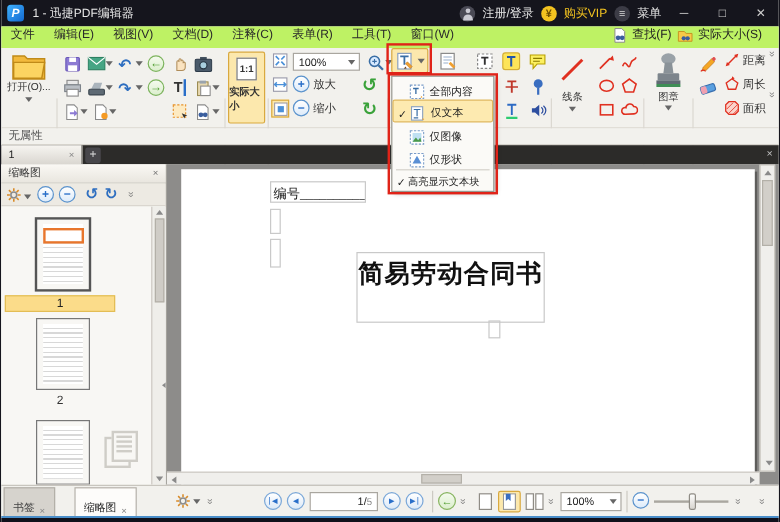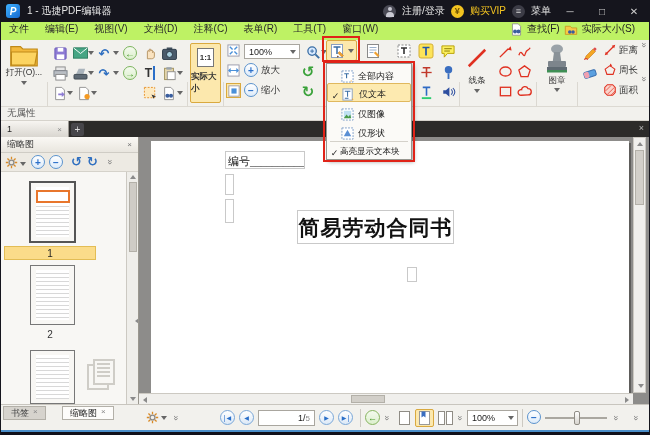--- a/index.html
+++ b/index.html
@@ -71,21 +71,21 @@
   #editmenu{left:325px;top:63px;width:86px;height:97px;background:#fbfaf7;border:1px solid #979790;box-shadow:2px 2px 4px rgba(0,0,0,.35);z-index:40;}
   .mrow{display:flex;align-items:flex-end;height:19px;padding:0 3px 0 2px;font-size:9px;color:#222;}
   .mrow .chk{width:11px;font-size:9px;color:#222;text-align:center;}
   .mrow .mic{width:15px;height:13px;margin-right:3px;display:flex;align-items:center;justify-content:center;}
   .mhl{background:#fdeab0;border:1px solid #e0b85e;border-radius:2px;}
   .msep{height:1px;background:#d4d1ca;margin:1px 3px;}
   
   .redbox{position:absolute;border:2px solid #e02318;z-index:50;pointer-events:none;}
   
   #statusbar{left:0;top:404px;width:100%;height:26px;background:#f2f1ed;border-top:1px solid #c8c5be;}
-  .sbtab{position:absolute;top:1px;height:14px;display:flex;align-items:flex-start;gap:4px;font-size:9px;padding:0 7px;border:1px solid #b3b0a8;}
+  .sbtab{position:absolute;top:1px;height:25px;display:flex;align-items:flex-end;gap:4px;font-size:9px;padding:0 7px;border:1px solid #b3b0a8;}
   .navc{width:15px;height:15px;border-radius:50%;border:1px solid #7aa7d8;background:linear-gradient(#fff,#dce9f7);color:#2a6fc9;font-size:6px;display:flex;align-items:center;justify-content:center;gap:1px;}
   .grnc{border:1px solid #86b45e;background:linear-gradient(#f4faee,#dcefcd);color:#4a9a2a;font-size:9px;font-weight:bold;}
   .rot90{display:inline-block;transform:rotate(90deg);color:#777;font-size:9px;}
   #bluebottom{left:0;top:430px;width:100%;height:5px;background:linear-gradient(#4a8ec9 0 2px,#10101a 2px 5px);}
   .pgico{border:1px solid #8f8c85;background:#fff;}
   small.dim{color:#888;font-size:8px;}
 </style>
 </head>
 <body>
 
@@ -514,21 +514,21 @@
       </div>
       <div class="tri-lf ab" style="right:-1px;top:146px;"></div>
     </div>
   </div>
 
   <div id="docarea" class="ab">
     <div id="page">
       <div class="tblock" style="left:74px;top:10px;width:80px;height:18px;font-size:11px;padding:2px 0 0 2px;"><span>编号__________</span></div>
       <div class="tblock" style="left:74px;top:33px;width:9px;height:21px;"></div>
       <div class="tblock" style="left:74px;top:58px;width:9px;height:24px;"></div>
-      <div class="tblock" style="left:146px;top:69px;width:157px;height:34px;text-align:center;">
+      <div class="tblock" style="left:146px;top:69px;width:157px;height:59px;text-align:center;">
         <div style="font-size:21px;font-weight:bold;letter-spacing:1px;margin-top:3px;">简易劳动合同书</div>
       </div>
       <div class="tblock" style="left:256px;top:126px;width:10px;height:15px;"></div>
     </div>
     <div class="vscroll">
       <div class="tri-up" style="margin:4px auto;"></div>
       <div style="width:9px;height:55px;margin:2px auto;background:#d2cfc9;border:1px solid #b3b0a8;"></div>
       <div class="tri-dn ab" style="bottom:4px;left:3.5px;"></div>
     </div>
     <div class="hscroll">

